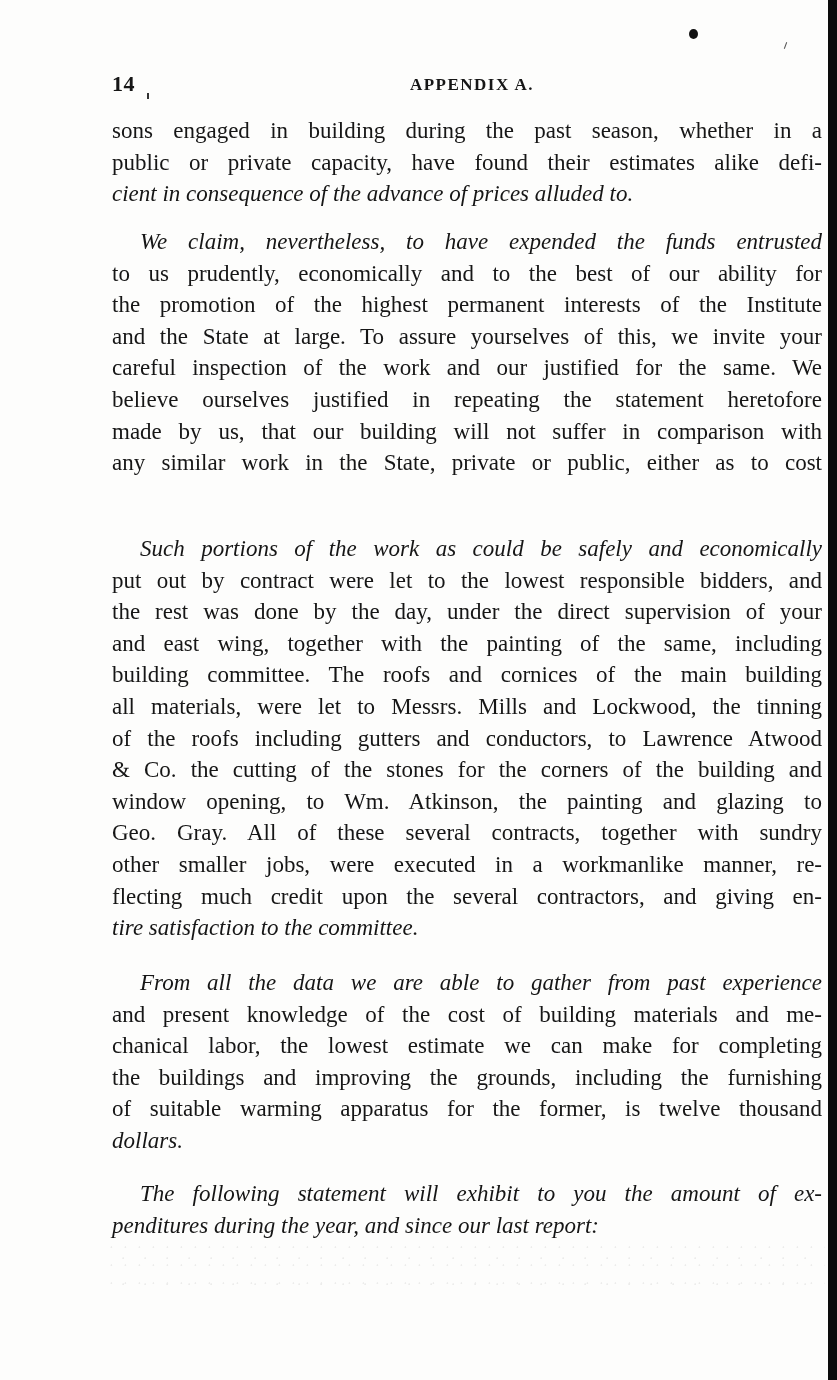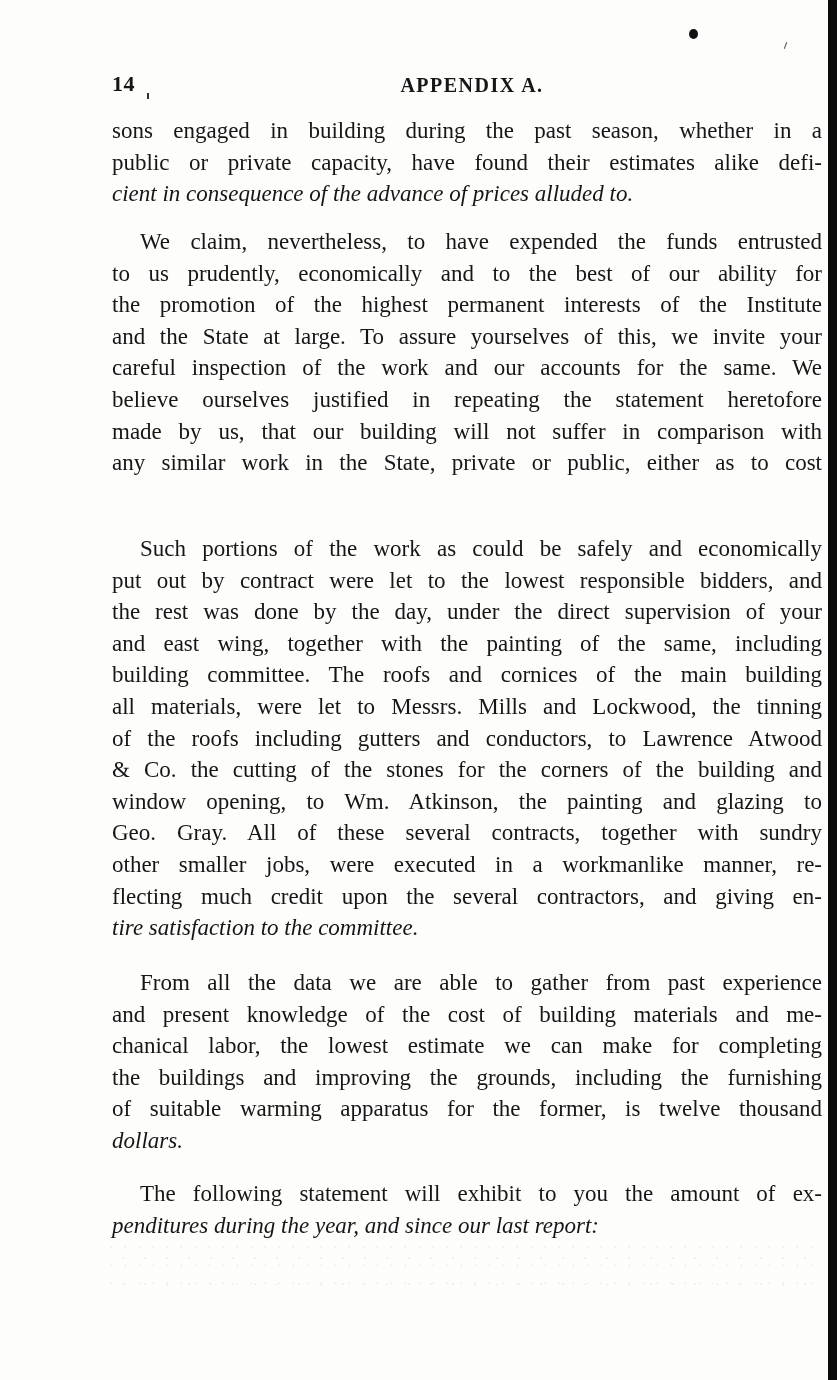--- a/index.html
+++ b/index.html
@@ -71,21 +71,21 @@
     font-weight: bold;
     line-height: 24px;
     letter-spacing: 0.5px;
   }
   .heading {
     position: absolute;
     left: 0;
     right: 0;
     top: 4px;
     text-align: center;
-    font-size: 20px;
+    font-size: 17px;
     font-weight: bold;
     letter-spacing: 1.5px;
     line-height: 18px;
     padding-left: 10px;
   }
   .para {
     position: absolute;
     left: 112px;
     width: 710px;
     font-size: 23px;
@@ -98,20 +98,21 @@
     text-align: justify;
     text-align-last: justify;
     overflow: visible;
   }
   .line.last {
     text-align-last: left;
     font-style: italic;
   }
   .line.indent {
     padding-left: 28px;
+    font-style: italic;
   }
   .bleed {
     position: absolute;
     left: 110px;
     top: 1240px;
     width: 715px;
     height: 60px;
     opacity: 0.12;
     background-image:
       radial-gradient(circle at 10% 40%, #777 0.6px, transparent 1.2px),
@@ -137,21 +138,21 @@
     <span class="line">sons engaged in building during the past season, whether in a</span>
     <span class="line">public or private capacity, have found their estimates alike defi-</span>
     <span class="line last">cient in consequence of the advance of prices alluded to.</span>
   </div>
 
   <div class="para" style="top:226px;">
     <span class="line indent">We claim, nevertheless, to have expended the funds entrusted</span>
     <span class="line">to us prudently, economically and to the best of our ability for</span>
     <span class="line">the promotion of the highest permanent interests of the Institute</span>
     <span class="line">and the State at large. To assure yourselves of this, we invite your</span>
-    <span class="line">careful inspection of the work and our accounts for the same.  We</span>
+    <span class="line">careful inspection of the work and our justified for the same.  We</span>
     <span class="line">believe ourselves justified in repeating the statement heretofore</span>
     <span class="line">made by us, that our building will not suffer in comparison with</span>
     <span class="line">any similar work in the State, private or public, either as to cost</span>
   </div>
 
   <div class="para" style="top:533px;">
     <span class="line indent">Such portions of the work as could be safely and economically</span>
     <span class="line">put out by contract were let to the lowest responsible bidders, and</span>
     <span class="line">the rest was done by the day, under the direct supervision of your</span>
     <span class="line">and east wing, together with the painting of the same, including</span>

